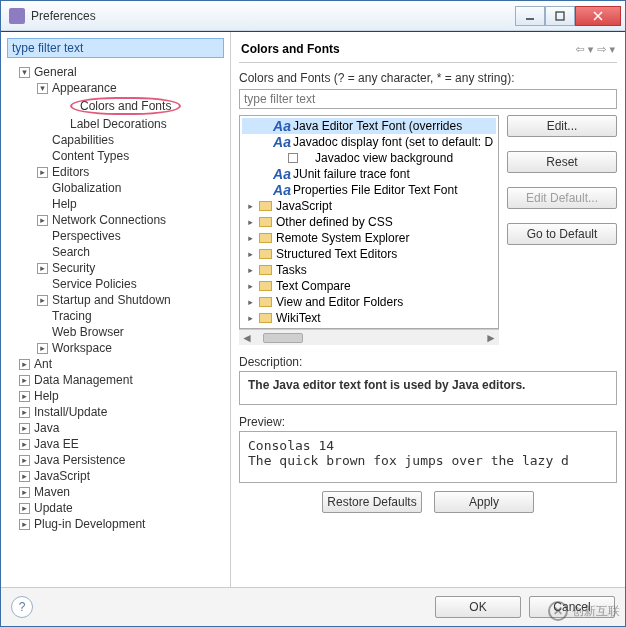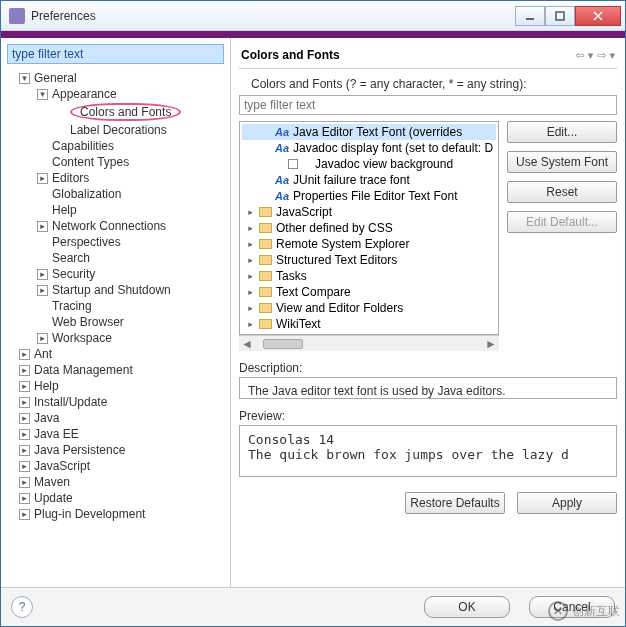--- a/index.html
+++ b/index.html
@@ -5,64 +5,64 @@
 * { box-sizing: border-box; margin: 0; padding: 0; font-family: "Segoe UI", Tahoma, sans-serif; font-size: 12px; }
 body { background: #fff; width: 626px; height: 627px; overflow: hidden; }
 .window { width: 626px; height: 627px; border: 1px solid #3b6ea5; background: #0f172a; display: flex; flex-direction: column; }
 .titlebar { height: 30px; background: linear-gradient(#fdfeff, #e6eef7); display: flex; align-items: center; padding: 0 4px 0 8px; border-bottom: 1px solid #c7d5e5; }
 .titlebar .icon { width: 16px; height: 16px; background: #8e7cc3; border-radius: 2px; margin-right: 6px; }
 .titlebar .title { flex: 1; color: #333; }
 .winbtns { display: flex; gap: 0; }
 .winbtn { width: 30px; height: 20px; border: 1px solid #9ab0c7; background: linear-gradient(#fafdff,#dfe9f5); display:flex; align-items:center; justify-content:center; }
 .winbtn.close { background: linear-gradient(#f08080,#d94a4a); border-color:#b33; color:#fff; width:46px; }
 .winbtn svg { width:10px; height:10px; }
-.body { flex:1; display:flex; background:#fff; border-top:7px solid #701a75; }
+.body { flex:1; display:flex; background:#fff; border-top:1px solid #701a75; }
 .leftpane { width: 230px; border-right:1px solid #ccc; display:flex; flex-direction:column; }
 .filter { margin:6px 6px 4px; }
 .filter input { width:100%; padding:2px 4px; border:1px solid #7eb4ea; background:#cde6ff; color:#1b4f8f; }
 .tree { flex:1; overflow:auto; padding:2px 4px 6px 4px; }
 .node { display:flex; align-items:center; padding:1px 0 1px 0; color:#333; cursor:default; white-space:nowrap; }
 .toggle { width:11px; height:11px; border:1px solid #9a9a9a; background:#fff; margin-right:4px; display:flex; align-items:center; justify-content:center; font-size:9px; color:#555; line-height:1; }
 .toggle.empty { border:none; background:transparent; }
 .indent1 { padding-left:14px; }
 .indent2 { padding-left:32px; }
 .indent3 { padding-left:50px; }
 .highlighted { border:2px solid #e05a7a; border-radius:50%/60%; padding:0 8px; display:inline-block; }
 .rightpane { flex:1; display:flex; flex-direction:column; padding:6px 8px 6px 8px; }
 .righthead { display:flex; align-items:center; padding:4px 2px 6px; border-bottom:1px solid #ccc; margin-bottom:6px; }
 .righthead h2 { font-weight:bold; flex:1; font-size:12px; }
 .navbtns { display:flex; gap:4px; color:#888; }
 .navbtns span { font-size:11px; }
-.sublabel { color:#333; margin:2px 12px 4px; }
+.sublabel { color:#333; margin:2px 0 4px; }
 .subfilter input { width:100%; padding:2px 4px; border:1px solid #aaa; color:#999; }
 .treelist-wrap { display:flex; gap:8px; margin-top:6px; }
 .treelist { flex:1; border:1px solid #aaa; background:#fff; height:230px; overflow:auto; padding:2px; }
 .tl-row { display:flex; align-items:center; padding:1px 0; gap:4px; white-space:nowrap; }
 .tl-toggle { width:9px; text-align:center; color:#666; font-size:9px; }
-.tl-icon { width:14px; height:12px; display:flex; align-items:center; justify-content:center; font-size:11px; }
+.tl-icon { width:14px; height:12px; display:flex; align-items:center; justify-content:center; font-size:14px; }
 .tl-icon.aa { color:#2a5db0; font-style:italic; font-weight:bold; }
 .tl-icon.folder { background:#f5d58a; border:1px solid #cfa93a; width:13px; height:10px; }
 .tl-icon.box { border:1px solid #888; width:10px; height:10px; }
 .tl-sel { background:#cde6ff; }
-.sidebtns { width:110px; display:flex; flex-direction:column; gap:8px; }
+.sidebtns { width:110px; display:flex; flex-direction:column; gap:14px; }
 .btn { border:1px solid #9a9a9a; background:linear-gradient(#fdfdfd,#e6e6e6); padding:3px 4px; text-align:center; border-radius:2px; color:#333; }
 .btn.disabled { color:#9e9e9e; }
 .scrollbar { height:16px; border-top:1px solid #ccc; background:#f0f0f0; position:relative; display:flex; align-items:center; }
 .scrollbar .thumb { position:absolute; left:24px; width:40px; height:10px; background:#cfcfcf; border:1px solid #aaa; border-radius:2px; }
 .scrollbar .arr { width:16px; text-align:center; color:#777; }
 .section-label { margin-top:10px; color:#333; }
 .desc-box, .prev-box { border:1px solid #aaa; background:#fff; padding:6px 8px; margin-top:2px; color:#333; }
-.desc-box { height:22px; }
+.desc-box { height:34px;font-weight:bold; }
 .prev-box { height:52px; font-family:Consolas, monospace; font-size:13px; white-space:pre; overflow:hidden; }
-.footer-right { display:flex; justify-content:flex-end; gap:12px; margin-top:15px; }
+.footer-right { display:flex; justify-content:center; gap:12px; margin-top:8px; }
 .footer-right .btn { width:100px; }
 .dlg-footer { border-top:1px solid #ccc; background:#f4f4f4; padding:8px 10px; display:flex; align-items:center; }
 .help-icon { width:22px; height:22px; border:1px solid #9ab0c7; border-radius:50%; display:flex; align-items:center; justify-content:center; color:#5a7ca8; background:#fff; }
 .dlg-footer .spacer { flex:1; }
-.dlg-footer .btn { width:86px; margin-left:19px;border-radius:9px; }
+.dlg-footer .btn { width:86px; margin-left:8px; }
 .watermark { position:absolute; right:6px; bottom:6px; display:flex; align-items:center; gap:4px; opacity:.55; font-size:11px; color:#555; pointer-events:none;}
 .watermark .c { width:20px; height:20px; border:2px solid #555; border-radius:50%; display:flex; align-items:center; justify-content:center; font-weight:bold; }
 </style>
 </head>
 <body>
 
 <div class="window">
   <div class="titlebar">
     <div class="icon"></div>
     <div class="title">Preferences</div>
@@ -138,20 +138,24 @@
           </div>
           <div class="node indent2">
             <span class="toggle empty"></span>
             <span>Search</span>
           </div>
           <div class="node indent2">
             <span class="toggle">▸</span>
             <span>Security</span>
           </div>
           <div class="node indent2">
+            <span class="toggle empty"></span>
+            <span>Service Policies</span>
+          </div>
+          <div class="node indent2">
             <span class="toggle">▸</span>
             <span>Startup and Shutdown</span>
           </div>
           <div class="node indent2">
             <span class="toggle empty"></span>
             <span>Tracing</span>
           </div>
           <div class="node indent2">
             <span class="toggle empty"></span>
             <span>Web Browser</span>
@@ -288,23 +292,23 @@
               </div>
             </div>
           <div class="scrollbar">
             <div class="arr">◄</div>
             <div class="thumb"></div>
             <div class="arr" style="margin-left:auto">►</div>
           </div>
         </div>
         <div class="sidebtns">
           <div class="btn">Edit...</div>
-          <div class="btn">Use System Font</div>
           <div class="btn">Reset</div>
           <div class="btn disabled">Edit Default...</div>
+          <div class="btn">Go to Default</div>
         </div>
       </div>
 
       <div class="section-label">Description:</div>
       <div class="desc-box">The Java editor text font is used by Java editors.</div>
 
       <div class="section-label">Preview:</div>
       <div class="prev-box">Consolas 14
 The quick brown fox jumps over the lazy d</div>
 

